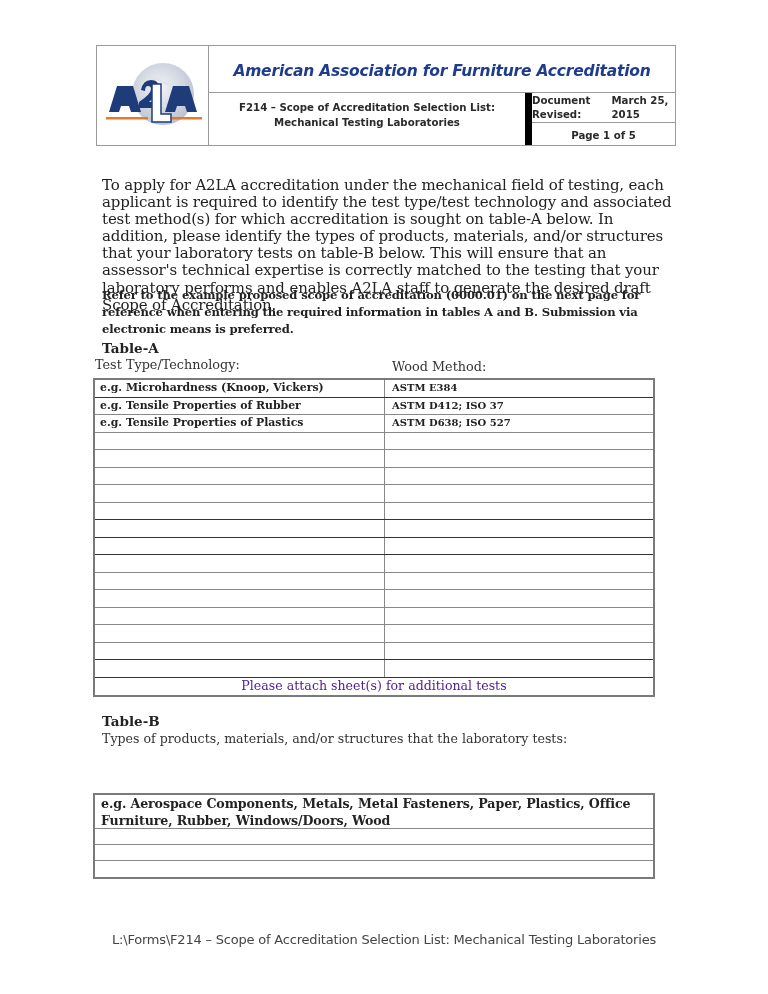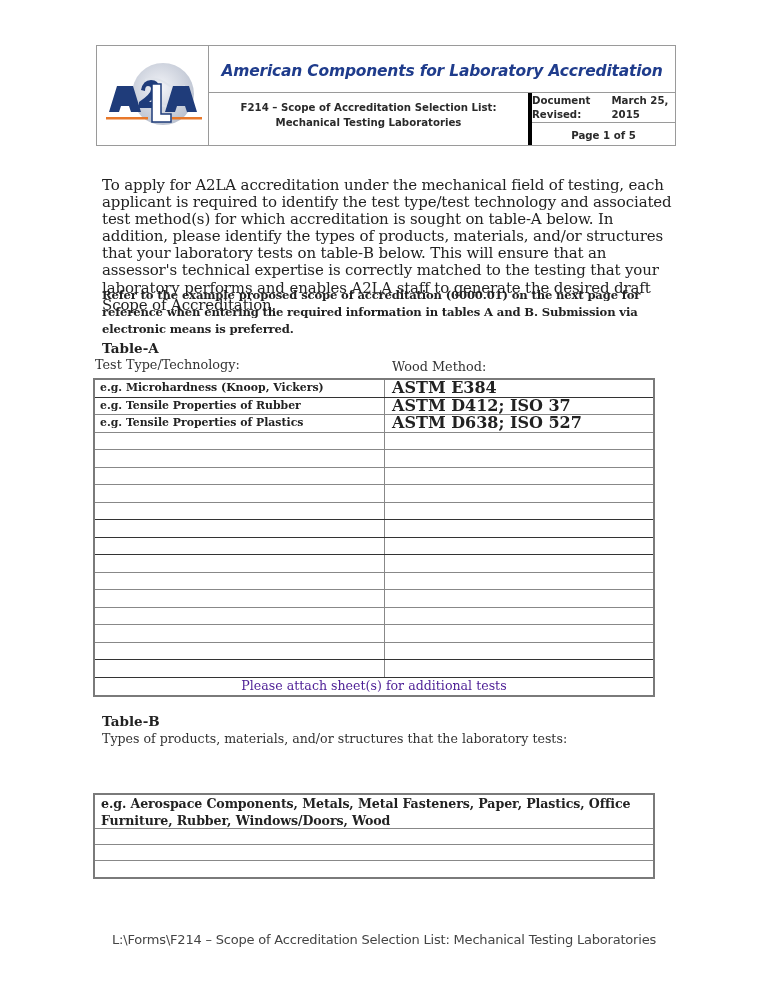--- a/index.html
+++ b/index.html
@@ -10,21 +10,21 @@
   .hdr { position:absolute; left:96px; top:45px; width:580px; height:101px;
          border:1px solid #9a9a9a; box-sizing:border-box; }
   .hdr-logo { position:absolute; left:0; top:0; width:112px; height:99px;
               border-right:1px solid #9a9a9a; box-sizing:border-box; }
   .hdr-title { position:absolute; left:112px; top:0; right:0; height:47px;
                border-bottom:1px solid #9a9a9a; box-sizing:border-box;
                display:flex; align-items:center; justify-content:center;
                font-family:"DejaVu Sans", sans-serif; font-style:italic; font-weight:bold;
                font-size:15.5px; color:#1f3c8c; letter-spacing:-0.2px; padding-top:4px; }
   .hdr-form { position:absolute; left:112px; top:47px; width:323px; height:52px;
-              border-right:4px solid #000000; box-sizing:border-box;
+              border-right:7px solid #000000; box-sizing:border-box;
               display:flex; flex-direction:column; align-items:center; justify-content:center;
               font-family:"DejaVu Sans", sans-serif; font-weight:bold; font-size:10.2px;
               color:#2a2a2a; line-height:15px; padding-bottom:8px; }
   .hdr-rev { position:absolute; left:435px; top:47px; right:0; height:30px;
              border-bottom:1px solid #9a9a9a; box-sizing:border-box;
              display:flex; flex-direction:row; align-items:center; justify-content:flex-start;
              font-family:"DejaVu Sans", sans-serif; font-weight:bold; font-size:10.2px;
              color:#2a2a2a; line-height:14px; }
   .hdr-page { position:absolute; left:435px; top:77px; right:0; height:22px;
               display:flex; align-items:center; justify-content:center;
@@ -42,21 +42,21 @@
   .col-label { position:absolute; font-size:12.8px; color:#333; }
 
   
   .tA { position:absolute; left:93px; top:378px; width:562px;
         border:2px solid #7a7a7a; box-sizing:border-box; }
   .tA .row { display:flex; height:17.5px; border-bottom:1px solid #888; box-sizing:border-box; }
   .tA .row.dark { border-bottom:1px solid #333; }
   .tA .row:last-child { border-bottom:none; }
   .tA .c1 { width:290px; border-right:1px solid #888; box-sizing:border-box;
             padding-left:5px; font-weight:bold; font-size:10.9px; line-height:16px; white-space:nowrap; overflow:hidden; }
-  .tA .c2 { flex:1; padding-left:7px; font-weight:bold; font-size:16px; line-height:16px; white-space:nowrap; overflow:hidden; }
+  .tA .c2 { flex:1; padding-left:7px; font-weight:bold; font-size:10px; line-height:16px; white-space:nowrap; overflow:hidden; }
   .tA .attach { flex:1; text-align:center; font-size:12.6px; line-height:16px; color:#4c1d95; }
 
   
   .tB { position:absolute; left:93px; top:746px; width:562px;
         border:2px solid #7a7a7a; box-sizing:border-box;margin-top:47px; }
   .tB .row { border-bottom:1px solid #888; box-sizing:border-box; height:16px; }
   .tB .row:last-child { border-bottom:none; }
   .tB .row.first { height:34px; padding:1px 6px 0 6px; font-weight:bold; font-size:12.6px;
                    line-height:16.6px; letter-spacing:-0.1px; }
 
@@ -87,21 +87,21 @@
         <path d="M44 44 Q46 34 54 34 Q62 34 62 42 Q62 48 52 56 L62 56 L62 62 L42 62 L42 56 Q54 48 54 43 Q54 40 51 40 Q48 40 48 45 Z" fill="#1f3c7a"></path>
 
         <path d="M55 38 L64 38 L64 68 L74 68 L74 76 L55 76 Z" fill="#ffffff" stroke="#1f3c7a" stroke-width="1.5"></path>
 
         <path d="M68 66 L76 40 L92 40 L100 66 L90 66 L88 60 L80 60 L78 66 Z" fill="#1f3c7a"></path>
 
         <rect x="9" y="71" width="42" height="2.5" fill="#e8782a"></rect>
         <rect x="75" y="71" width="30" height="2.5" fill="#e8782a"></rect>
       </svg>
     </div>
-    <div class="hdr-title">American Components for Laboratory Accreditation</div>
+    <div class="hdr-title">American Association for Furniture Accreditation</div>
     <div class="hdr-form">
       <span>F214 – Scope of Accreditation Selection List:</span>
       <span>Mechanical Testing Laboratories</span>
     </div>
     <div class="hdr-rev">
       <span>Document Revised:</span>
       <span>March 25, 2015</span>
     </div>
     <div class="hdr-page">Page 1 of 5</div>
   </div>

